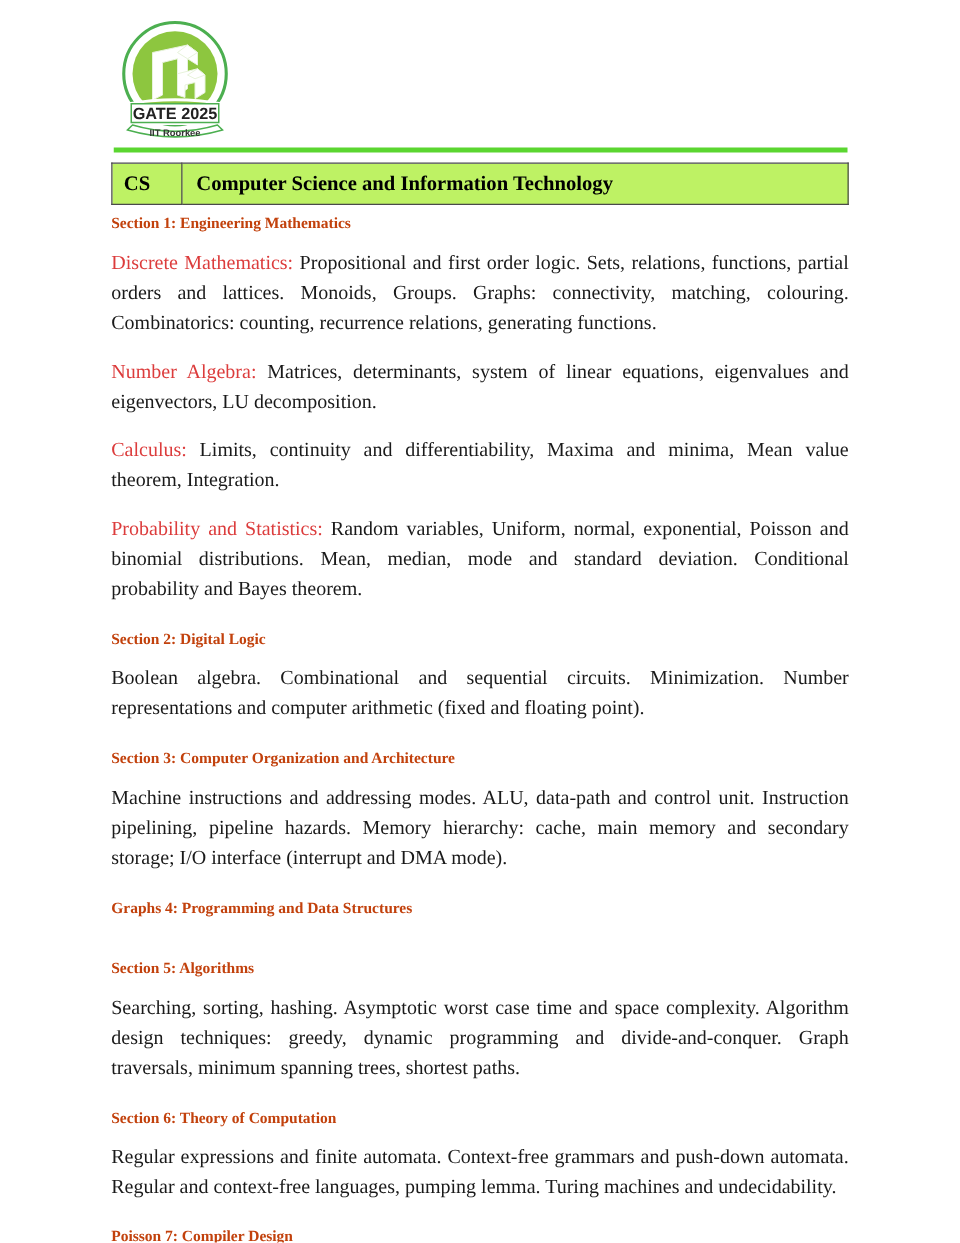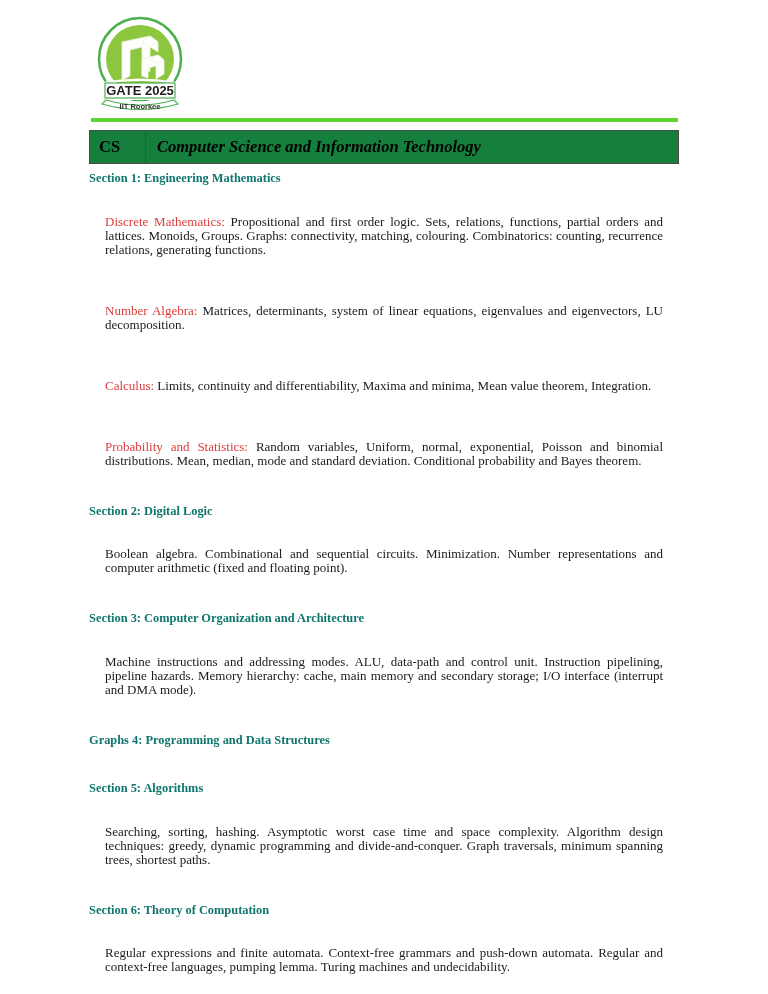--- a/index.html
+++ b/index.html
@@ -47,54 +47,54 @@
   
   .subject-table {
     position: absolute;
     left: 89px;
     top: 130px;
     width: 590px;
     border-collapse: collapse;
     table-layout: fixed;
   }
   .subject-table td {
-    background: #15803d;
+    background: #bef264;
     border: 1px solid #4a4a4a;
     font-weight: bold;
     font-size: 16.5px;
     line-height: 1.35;
     color: #000000;
     padding: 5px 0 5px 8px;
     vertical-align: middle;
   }
   .subject-table td.code { width: 46px; padding-left: 9px; }
-  .subject-table td.title { padding-left: 11px; font-style: italic; }
+  .subject-table td.title { padding-left: 11px; }
 
   
   .content {
     position: absolute;
     left: 89px;
     top: 170px;
     width: 590px;
   }
 
   h2.section-head {
     margin: 0;
     padding: 0;
     font-size: 12.4px;
     font-weight: bold;
-    color: #0f766e;
+    color: #c2410c;
     line-height: 1.35;
   }
 
   p.para {
-    margin: 16px;
+    margin: 0;
     padding: 0;
-    font-size: 13px;
-    line-height: 14px;
+    font-size: 16px;
+    line-height: 24px;
     text-align: justify;
     color: #1a1a1a;
   }
   p.para .lead {
     color: #DC3C3C;
   }
 
   .gap-after-head { height: 12px; }
   .gap-after-para { height: 19px; }
   .gap-sub { height: 15px; }

